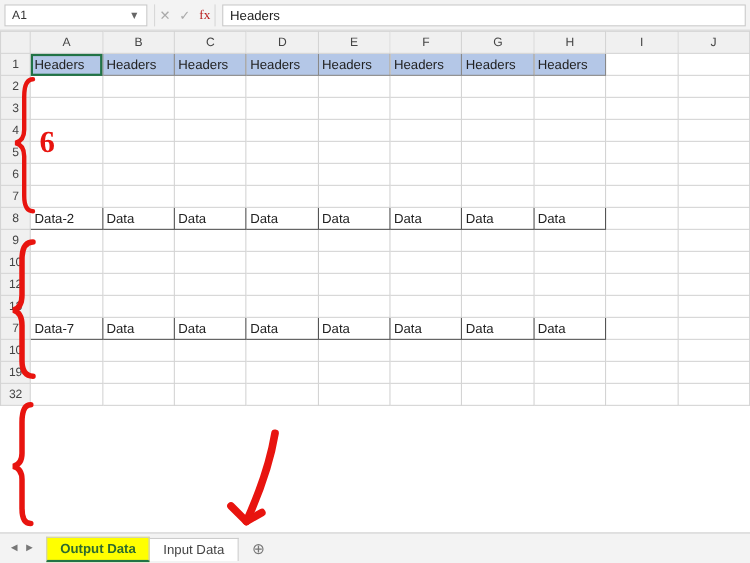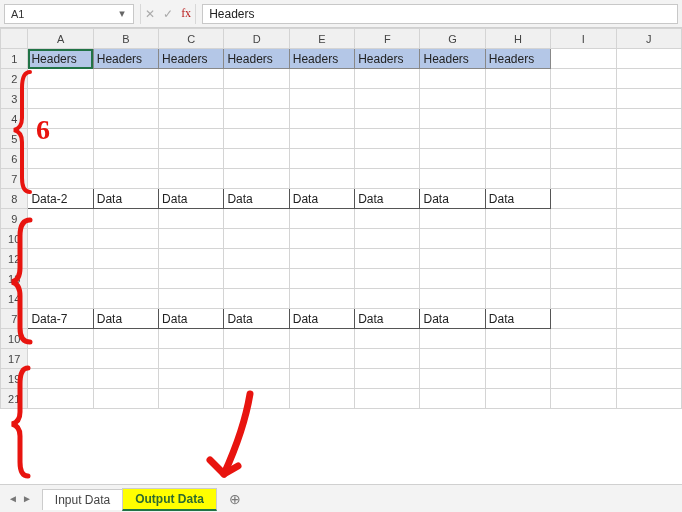--- a/index.html
+++ b/index.html
@@ -364,33 +364,20 @@
           <td></td>
           <td></td>
           <td></td>
           <td></td>
           <td></td>
           <td></td>
           <td></td>
           <td></td>
         </tr>
         <tr>
-          <th class="rowhdr">14</th>
-          <td></td>
-          <td></td>
-          <td></td>
-          <td></td>
-          <td></td>
-          <td></td>
-          <td></td>
-          <td></td>
-          <td></td>
-          <td></td>
-        </tr>
-        <tr>
           <th class="rowhdr">7</th>
           <td class="datacell">Data-7</td>
           <td class="datacell">Data</td>
           <td class="datacell">Data</td>
           <td class="datacell">Data</td>
           <td class="datacell">Data</td>
           <td class="datacell">Data</td>
           <td class="datacell">Data</td>
           <td class="datacell">Data</td>
           <td></td>
@@ -403,47 +390,34 @@
           <td></td>
           <td></td>
           <td></td>
           <td></td>
           <td></td>
           <td></td>
           <td></td>
           <td></td>
         </tr>
         <tr>
-          <th class="rowhdr">17</th>
-          <td></td>
-          <td></td>
-          <td></td>
-          <td></td>
-          <td></td>
-          <td></td>
-          <td></td>
-          <td></td>
-          <td></td>
-          <td></td>
-        </tr>
-        <tr>
           <th class="rowhdr">19</th>
           <td></td>
           <td></td>
           <td></td>
           <td></td>
           <td></td>
           <td></td>
           <td></td>
           <td></td>
           <td></td>
           <td></td>
         </tr>
         <tr>
-          <th class="rowhdr">21</th>
+          <th class="rowhdr">32</th>
           <td></td>
           <td></td>
           <td></td>
           <td></td>
           <td></td>
           <td></td>
           <td></td>
           <td></td>
           <td></td>
           <td></td>
@@ -463,20 +437,20 @@
     <path d="M 224 446 L 210 432 M 224 446 L 238 438" stroke="#e8140f" stroke-width="7" fill="none" stroke-linecap="round"></path>
   </svg>
   <div class="anno" style="left:36px;top:86px;font:bold 28px 'Comic Sans MS',cursive;color:#e8140f">6</div>
 </div>
 
 <div class="tabbar">
   <div class="tabnav">
     <span>◄</span>
     <span>►</span>
   </div>
+  <div class="tab active">
+    <span>Output Data</span>
+  </div>
   <div class="tab">
     <span>Input Data</span>
   </div>
-  <div class="tab active">
-    <span>Output Data</span>
-  </div>
   <div class="addtab">⊕</div>
 </div>
 
 </body></html>

